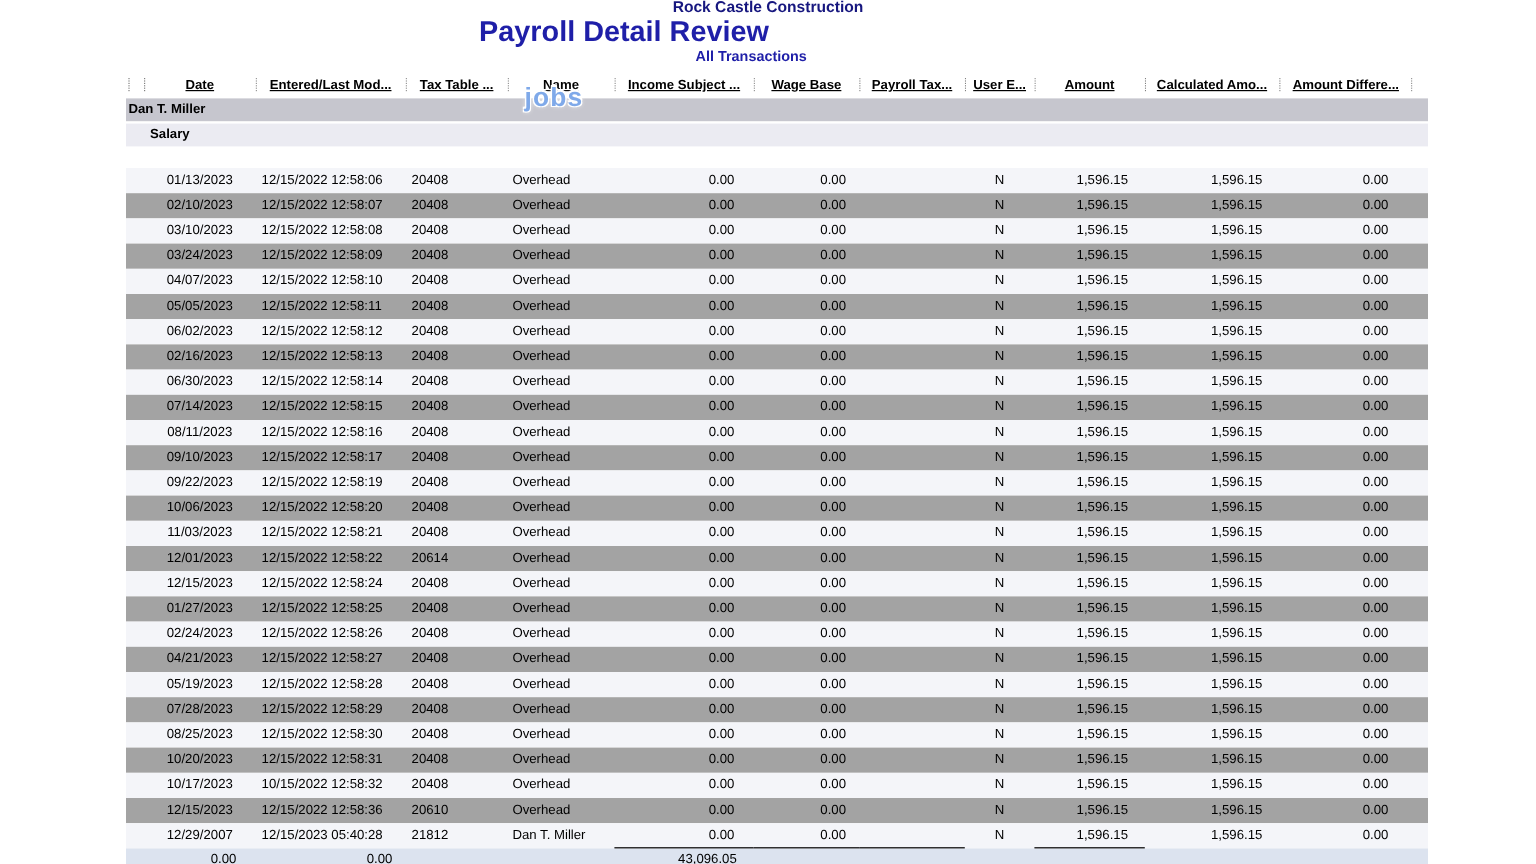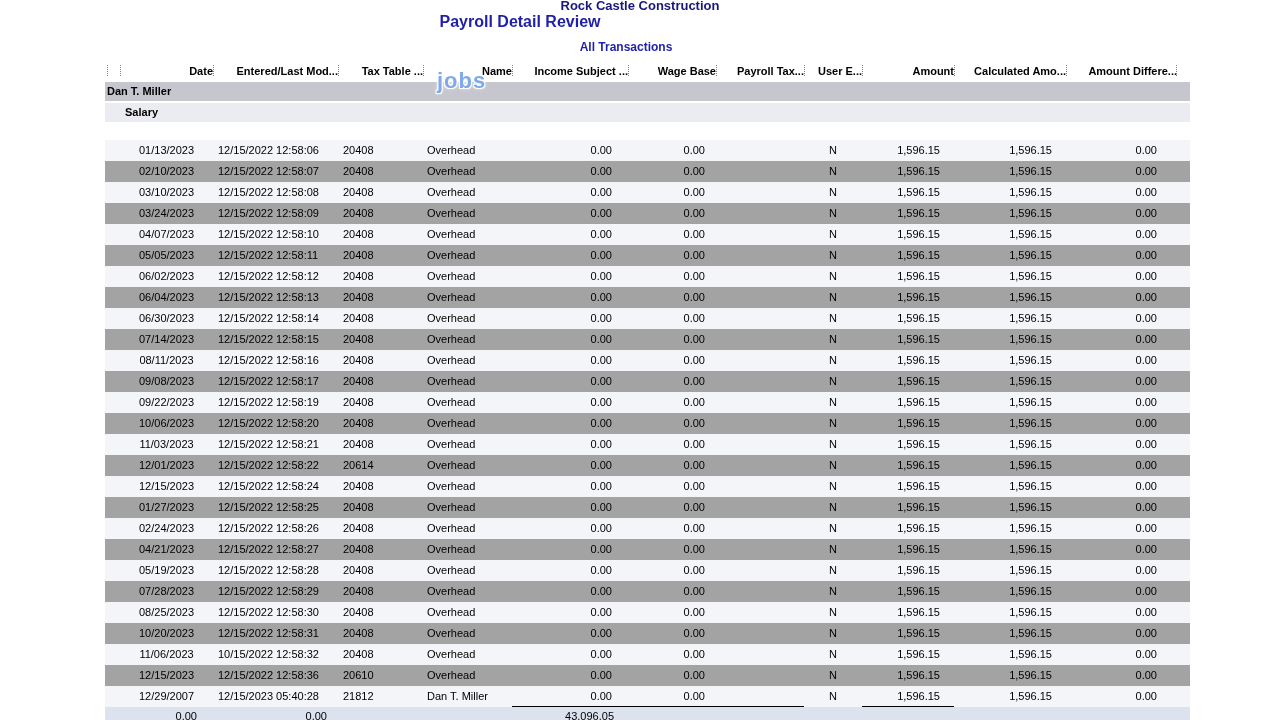--- a/index.html
+++ b/index.html
@@ -2,37 +2,37 @@
 <html><head>
 <meta charset="utf-8">
 <style>
   * { margin:0; padding:0; box-sizing:border-box; }
   html,body { width:1280px; height:720px; background:#ffffff; overflow:hidden;
     font-family:"Liberation Sans", sans-serif; color:#000; }
 
   
   .titleblock { position:absolute; left:0; top:0; width:1280px; text-align:center; }
   .company  { position:absolute; left:0; top:-2px; width:1280px; font-size:13px; font-weight:bold; color:#17177f; }
-  .rpttitle { position:absolute; left:0; top:13px; width:1040px; font-size:16px; font-weight:bold; color:#1f1fa8; }
+  .rpttitle { position:absolute; left:0; top:13px; width:1040px; font-size:24px; font-weight:bold; color:#1f1fa8; }
   .subtitle { position:absolute; left:0; top:40px; width:1252px; font-size:12px; font-weight:bold; color:#1f1fa8; }
 
   
   .watermark { position:absolute; left:437px; top:68px; z-index:5;
     font-size:22px; font-weight:bold; letter-spacing:1px; color:#7fa9e9;
     text-shadow:-1px -1px 0 #fff, 1px -1px 0 #fff, -1px 1px 0 #fff, 1px 1px 0 #fff, 0 0 4px #fff; }
 
   
   .tbl { position:absolute; left:105px; top:62px; width:1085px; font-size:11px; }
   .r { display:grid;
        grid-template-columns:15px 93px 125px 85px 89px 116px 88px 88px 58px 92px 112px 111px 13px; }
   .c { overflow:hidden; white-space:nowrap; }
 
   
   .hr { height:18px; line-height:18px; font-weight:bold; }
-  .hr .c { text-align:right; position:relative; }
+  .hr .c { text-align:center; position:relative;text-decoration:underline; }
   .hr .c::before, .hr .sp.lead::before, .hr .c.lastcol::after {
     content:""; position:absolute; top:3px; height:11px; width:0; border-left:1px dotted #808080; }
   .hr .c::before { left:0; }
   .hr .c.lastcol::after { right:0; }
   .hr .sp.lead { position:relative; }
   .hr .sp.lead::before { left:2px; }
 
   
   .band { height:19px; line-height:18px; margin-top:2px; font-weight:bold; }
   .band.gray { background:#c6c6ce; padding-left:2px; }
@@ -196,21 +196,21 @@
         <div class="c k5">0.00</div>
         <div class="c k6"></div>
         <div class="c k7">N</div>
         <div class="c k8">1,596.15</div>
         <div class="c k9">1,596.15</div>
         <div class="c k10">0.00</div>
         <div class="sp"></div>
       </div>
       <div class="r dr alt">
         <div class="sp"></div>
-        <div class="c k0">06/04/2023</div>
+        <div class="c k0">02/16/2023</div>
         <div class="c k1">12/15/2022 12:58:13</div>
         <div class="c k2">20408</div>
         <div class="c k3">Overhead</div>
         <div class="c k4">0.00</div>
         <div class="c k5">0.00</div>
         <div class="c k6"></div>
         <div class="c k7">N</div>
         <div class="c k8">1,596.15</div>
         <div class="c k9">1,596.15</div>
         <div class="c k10">0.00</div>
@@ -256,21 +256,21 @@
         <div class="c k5">0.00</div>
         <div class="c k6"></div>
         <div class="c k7">N</div>
         <div class="c k8">1,596.15</div>
         <div class="c k9">1,596.15</div>
         <div class="c k10">0.00</div>
         <div class="sp"></div>
       </div>
       <div class="r dr alt">
         <div class="sp"></div>
-        <div class="c k0">09/08/2023</div>
+        <div class="c k0">09/10/2023</div>
         <div class="c k1">12/15/2022 12:58:17</div>
         <div class="c k2">20408</div>
         <div class="c k3">Overhead</div>
         <div class="c k4">0.00</div>
         <div class="c k5">0.00</div>
         <div class="c k6"></div>
         <div class="c k7">N</div>
         <div class="c k8">1,596.15</div>
         <div class="c k9">1,596.15</div>
         <div class="c k10">0.00</div>
@@ -451,21 +451,21 @@
         <div class="c k5">0.00</div>
         <div class="c k6"></div>
         <div class="c k7">N</div>
         <div class="c k8">1,596.15</div>
         <div class="c k9">1,596.15</div>
         <div class="c k10">0.00</div>
         <div class="sp"></div>
       </div>
       <div class="r dr">
         <div class="sp"></div>
-        <div class="c k0">11/06/2023</div>
+        <div class="c k0">10/17/2023</div>
         <div class="c k1">10/15/2022 12:58:32</div>
         <div class="c k2">20408</div>
         <div class="c k3">Overhead</div>
         <div class="c k4">0.00</div>
         <div class="c k5">0.00</div>
         <div class="c k6"></div>
         <div class="c k7">N</div>
         <div class="c k8">1,596.15</div>
         <div class="c k9">1,596.15</div>
         <div class="c k10">0.00</div>

